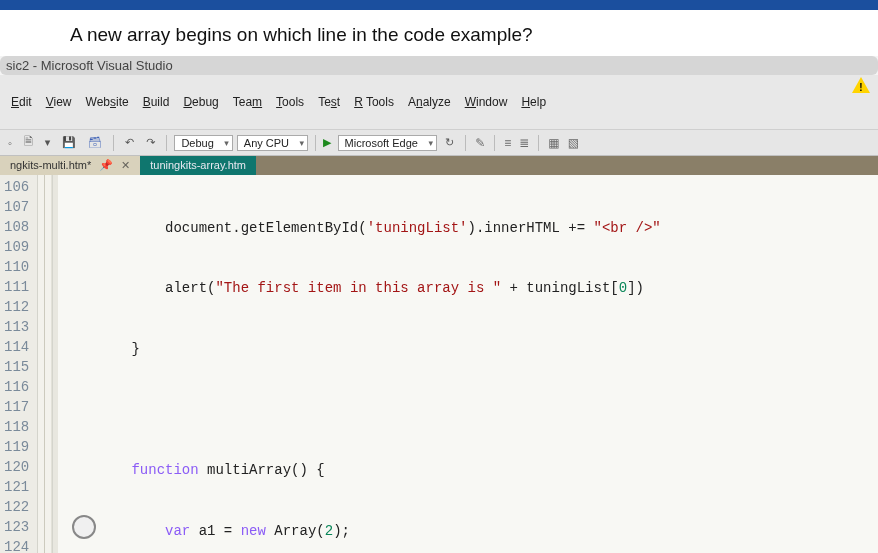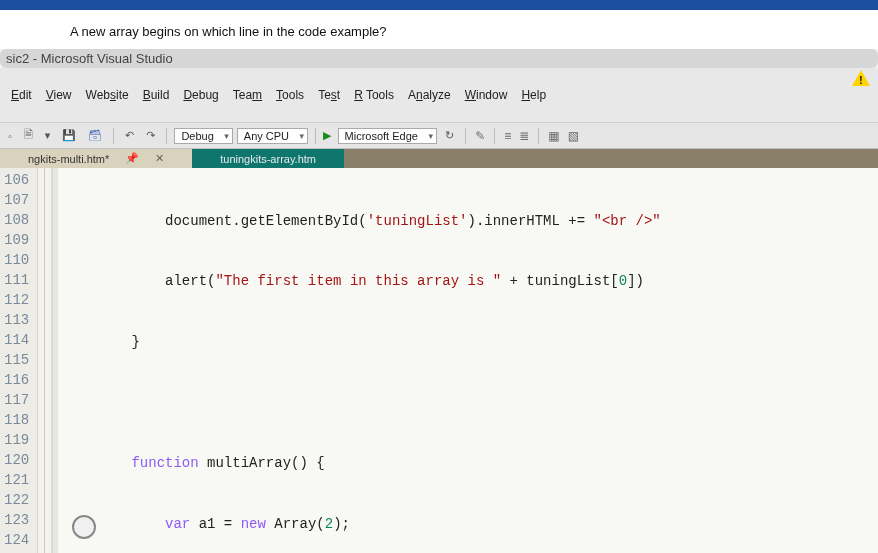--- a/index.html
+++ b/index.html
@@ -1,31 +1,31 @@
 <!DOCTYPE html>
 <html><head>
 <meta charset="utf-8">
 <style>
   * { box-sizing: border-box; margin: 0; padding: 0; }
   body { font-family: "Segoe UI", Arial, sans-serif; font-size: 13px; background: #f4f4f4; color: #222; width: 878px; height: 553px; overflow: hidden; }
-  .question-bar { padding: 14px 24px 10px 70px; font-size: 13px; color: #111; background: #fff; border-top: 10px solid #1b4f9e; }
+  .question-bar { padding: 14px 24px 10px 70px; font-size: 19px; color: #111; background: #fff; border-top: 10px solid #1b4f9e; }
   .titlebar { background: #d6d6d6; color: #444; font-size: 13px; padding: 2px 6px; border-radius: 6px; }
   .menubar { display: flex; align-items: center; background: #e8e8e8; padding: 18px 4px; font-size: 12px; gap: 0; border-bottom: 1px solid #cfcfcf; position: relative; }
   .menu-item { padding: 2px 7px; cursor: default; }
   .menu-item .mn { text-decoration: underline; }
   .menubar .warn { position: absolute; right: 8px; top: 2px; width: 18px; height: 16px; background: #ffd400; clip-path: polygon(50% 0, 100% 100%, 0 100%); display: flex; align-items: flex-end; justify-content: center; font-size: 10px; font-weight: bold; color: #000; }
   .toolbar { display: flex; align-items: center; background: #e6e6e6; padding: 2px 4px; font-size: 11px; gap: 4px; border-bottom: 1px solid #c0c0c0; }
   .tbtn { padding: 1px 4px; color: #555; }
   .sep { width: 1px; height: 16px; background: #bbb; margin: 0 3px; }
   .dropdown { background: #fff; border: 1px solid #aaa; padding: 1px 18px 1px 6px; font-size: 11px; position: relative; }
   .dropdown::after { content: "▾"; position: absolute; right: 3px; color: #666; font-size: 9px; top: 2px; }
   .run-arrow { color: #1e8a1e; font-size: 11px; margin-right: 2px; }
   .small-icon { color: #6a6a6a; font-size: 12px; padding: 0 2px; }
   .tabstrip { display: flex; background: #8a7f68; font-size: 11px; }
-  .tab { padding: 3px 28px; display: flex; align-items: center; gap: 16px; }
+  .tab { padding: 3px 10px; display: flex; align-items: flex-start; gap: 8px; }
   .tab.inactive { background: #d9d2bc; color: #333; }
   .tab.active { background: #0f766e; color: #e8e8f0; }
   .tab .close { font-size: 11px; opacity: .7; }
   .editor { display: flex; background: #f8f8f4; font-family: Consolas, "Courier New", monospace; font-size: 14px; line-height: 1.45; }
   .gutter { background: #edece6; color: #7a8a9a; text-align: right; padding: 2px 8px 2px 4px; user-select: none; border-right: 1px solid #d4d4cc; }
   .gutter div { height: 20px; }
   .fold { width: 14px; background: #f3f2ec; border-right: 1px solid #e2e1d8; position: relative; }
   .fold .bar { position: absolute; left: 6px; top: 0; bottom: 0; width: 1px; background: #cccabd; }
   .code { padding: 2px 6px; white-space: pre; color: #222; }
   .code div { height: 20px; }

